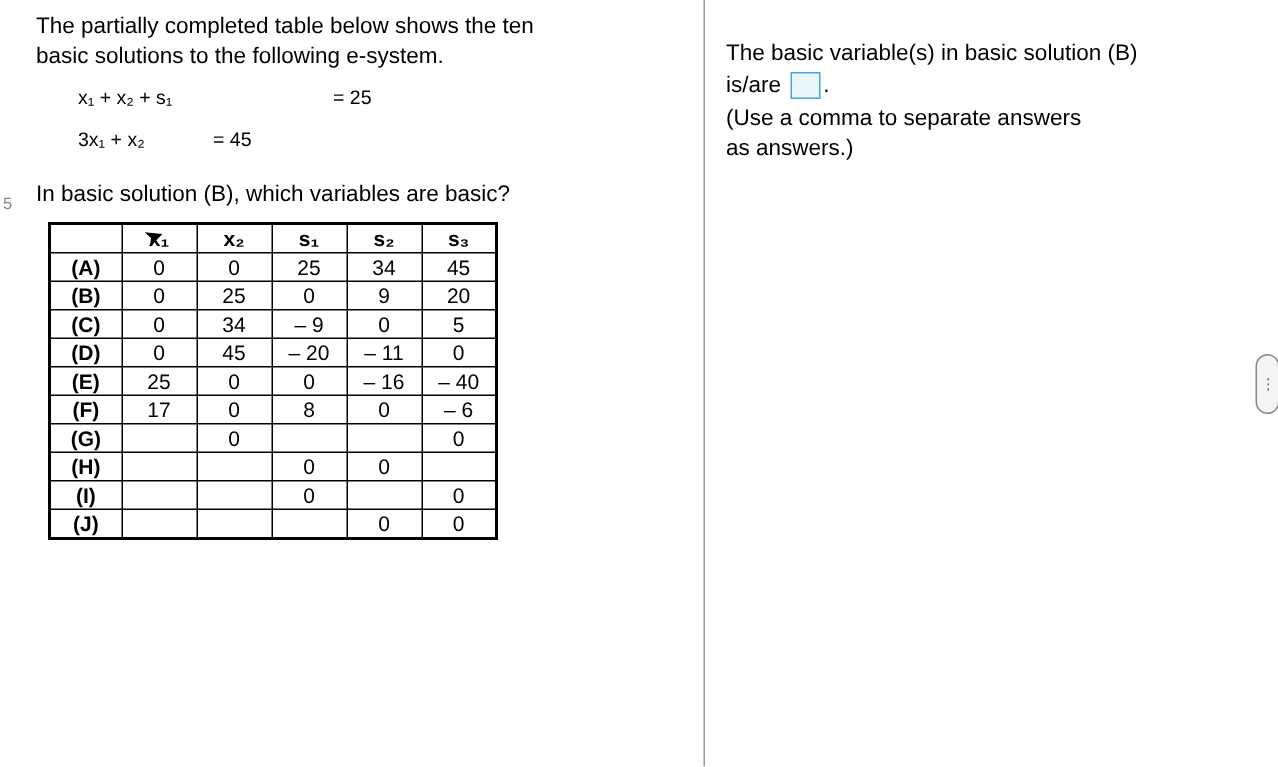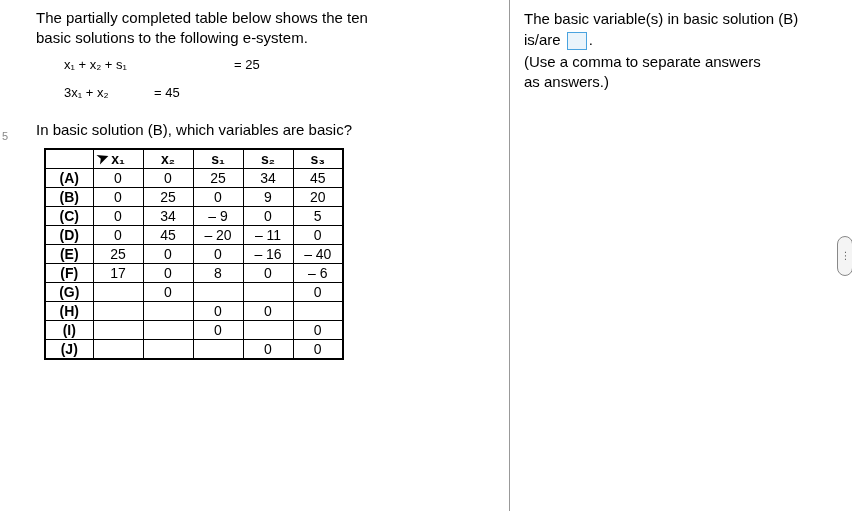--- a/index.html
+++ b/index.html
@@ -1,19 +1,19 @@
 <!DOCTYPE html>
 <html><head>
   <meta charset="utf-8">
   <style>
     * { box-sizing: border-box; margin: 0; padding: 0; }
     body { font-family: Arial, sans-serif; font-size: 15px; color: #000; background: #fff; width: 852px; height: 511px; position: relative; }
     .container { display: flex; width: 100%; height: 100%; }
-    .left-col { width: 510px; padding: 8px 10px 8px 36px; border-right: 1px solid #999; }
-    .right-col { flex: 1; padding: 8px 14px; position: relative; }
+    .left-col { width: 470px; padding: 8px 10px 8px 24px; border-right: 1px solid #999; }
+    .right-col { flex: 1; padding: 8px 14px; position: relative; margin-top: 17px; }
     .prompt { line-height: 1.35; margin-bottom: 8px; }
     .equations { margin: 6px 0 6px 28px; font-size: 13px; }
     .eq-row { display: flex; align-items: baseline; height: 28px; }
     .eq-cell { display: inline-block; }
     .question { margin: 8px 0 10px 0; }
     table.sol { border-collapse: collapse; margin-left: 8px; }
     table.sol th, table.sol td { border: 1px solid #000; text-align: center; padding: 1px 0; font-weight: normal; font-size: 14px; }
     table.sol th { font-weight: bold; }
     table.sol { border: 2.5px solid #000; }
     .col-lab { width: 48px; }

